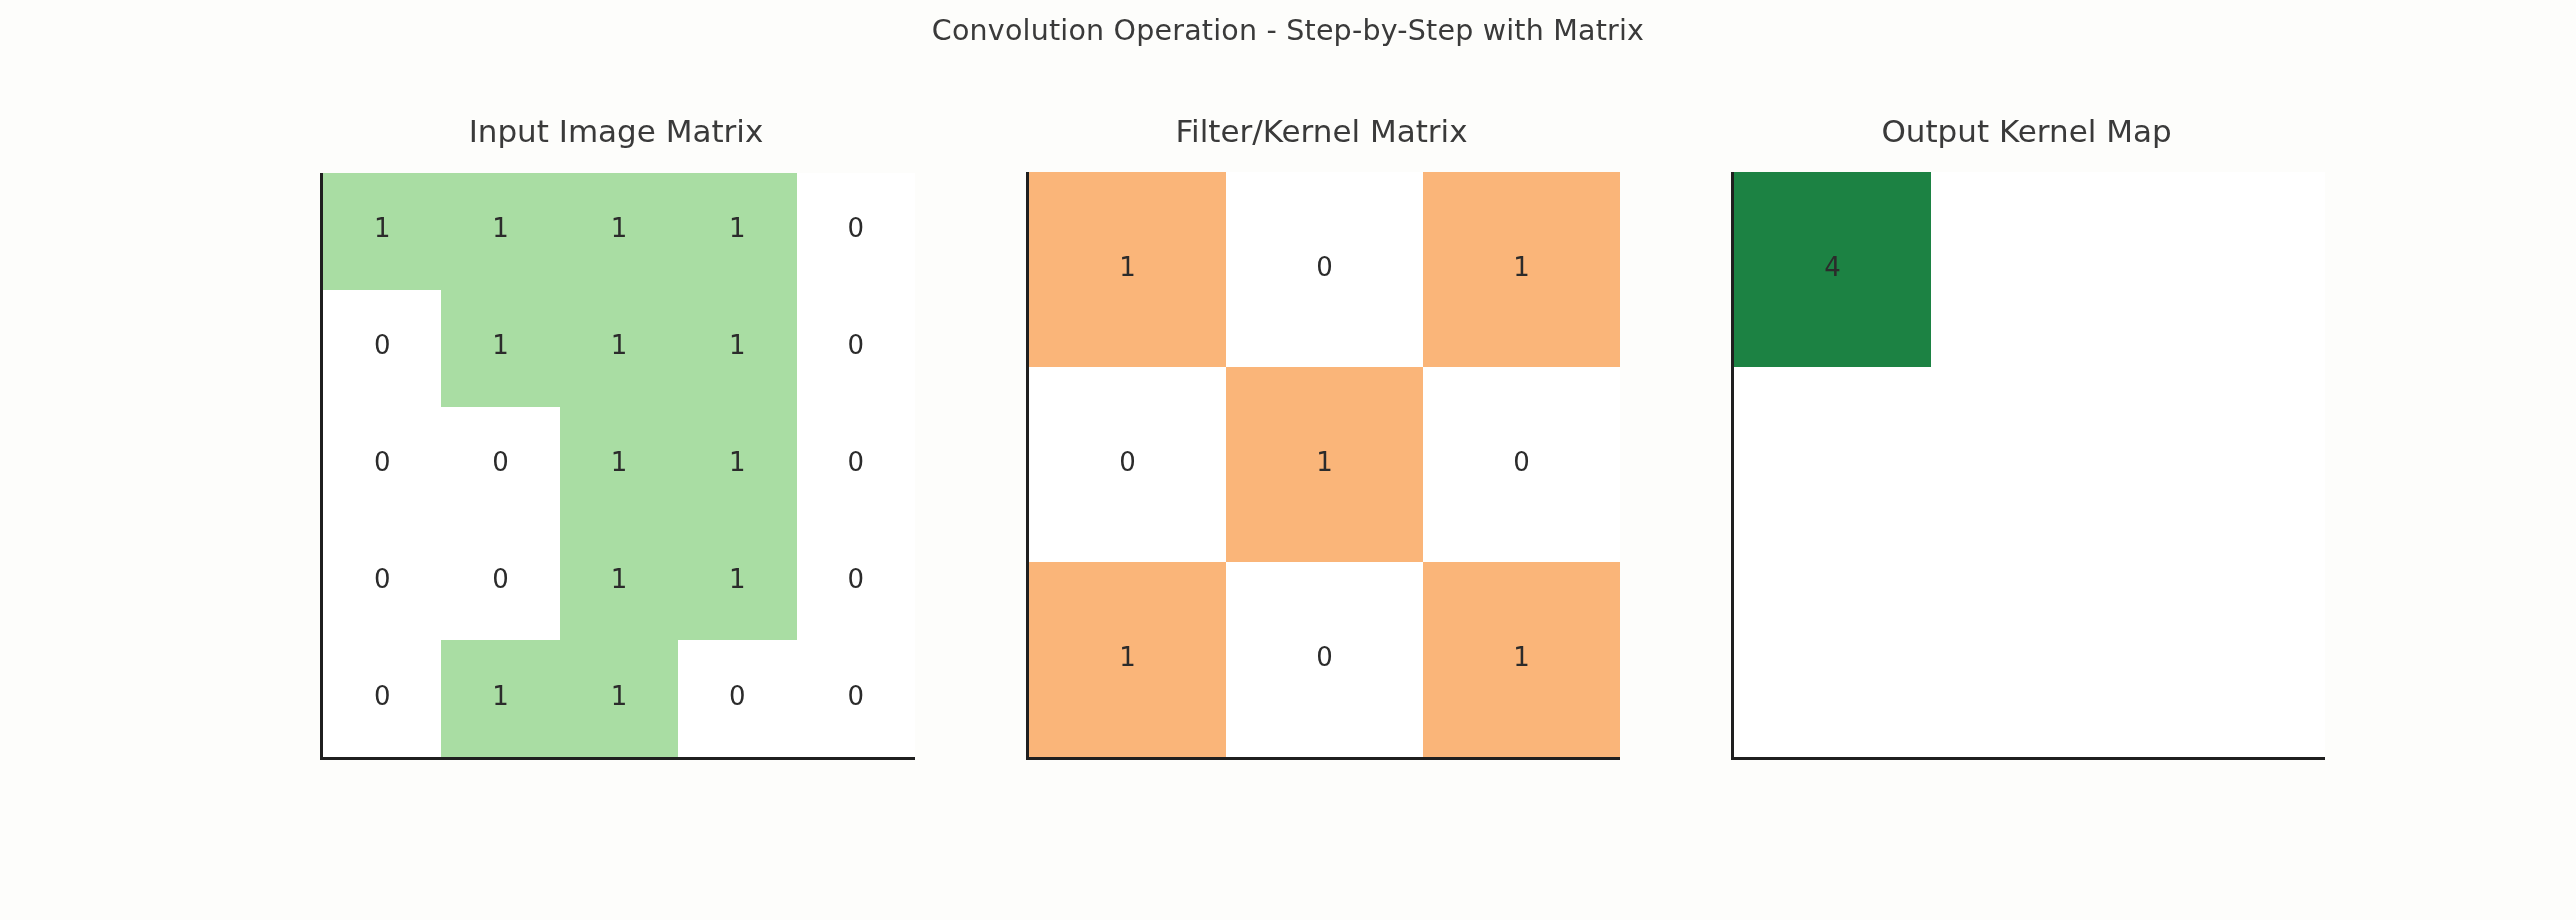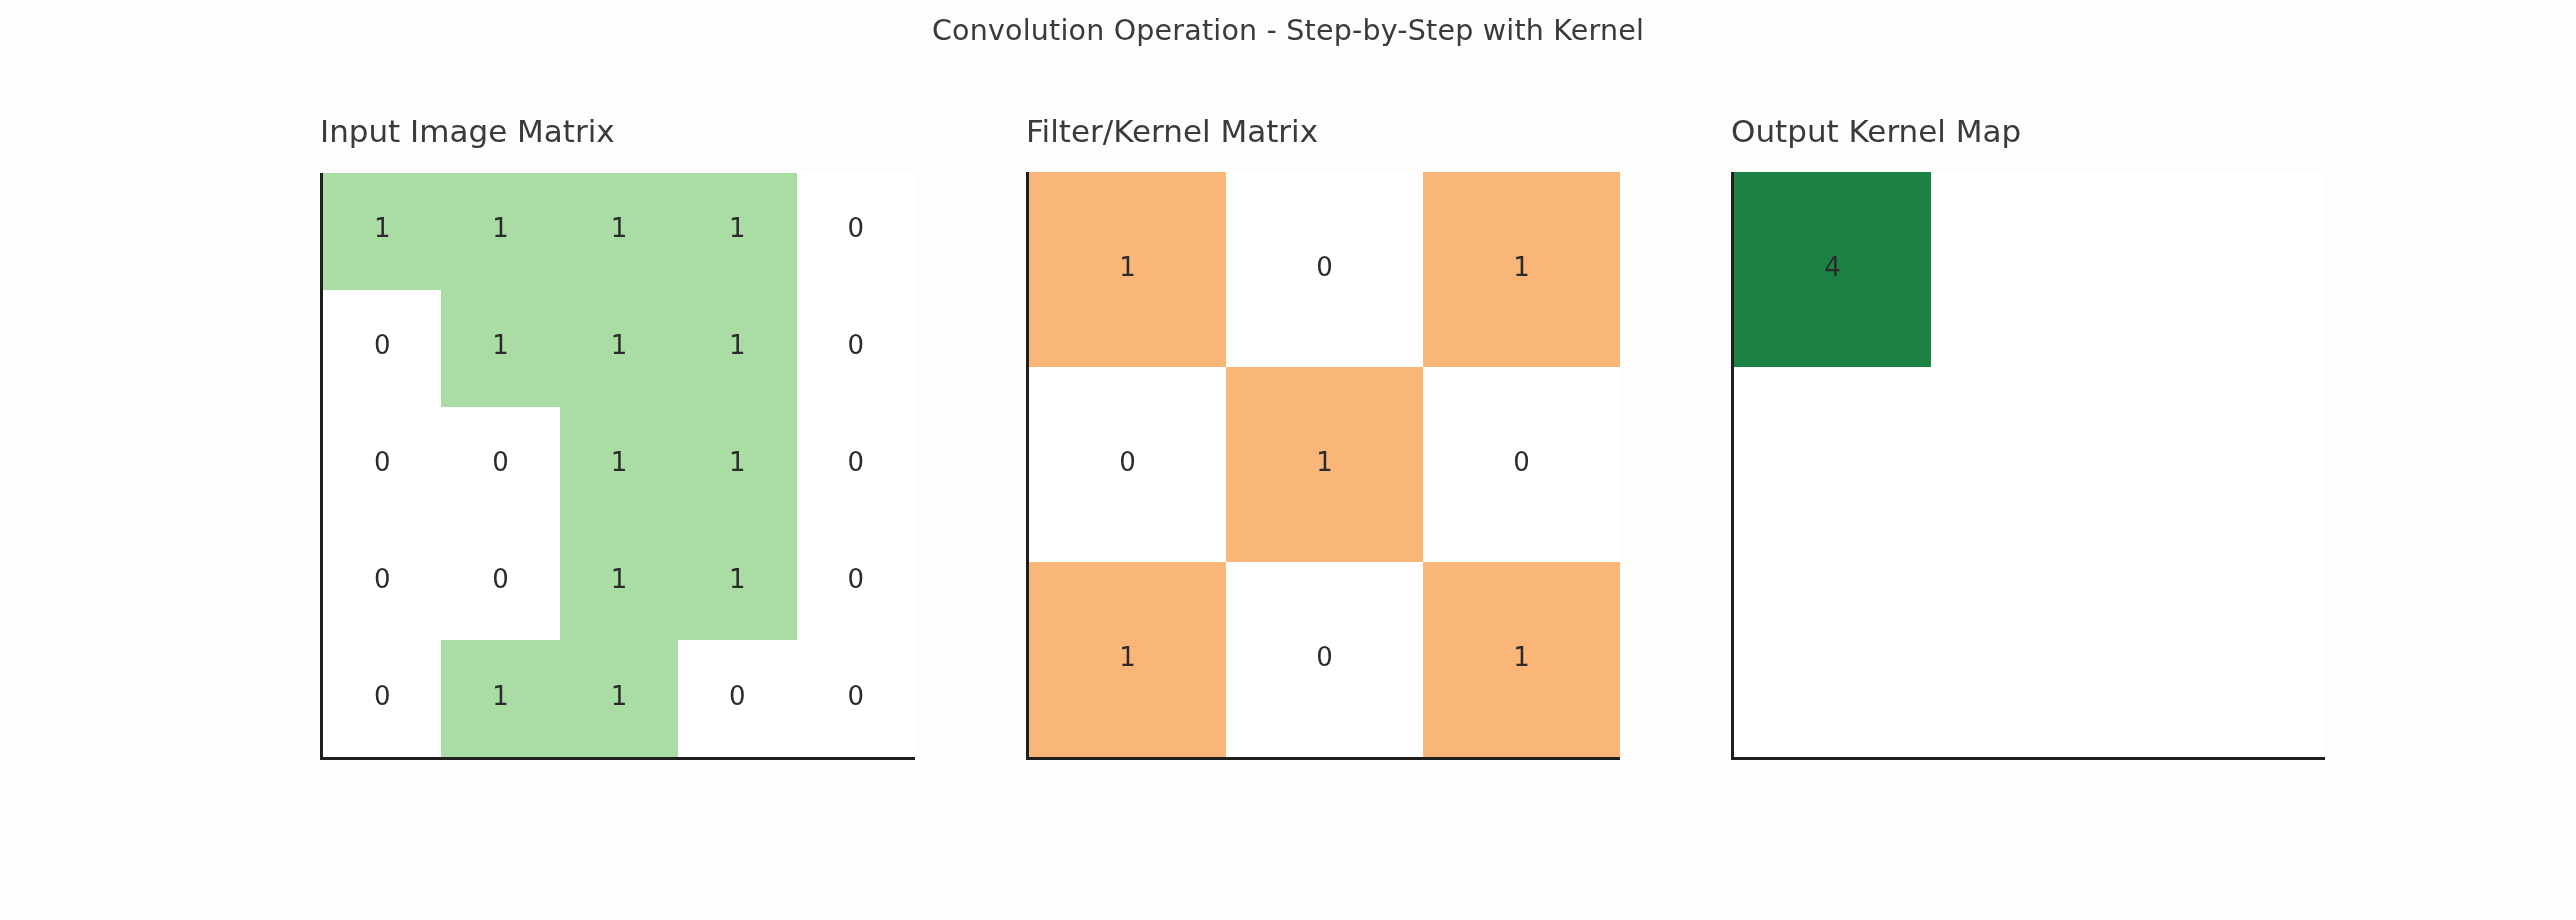--- a/index.html
+++ b/index.html
@@ -30,21 +30,21 @@
   }
 
   
   .panel {
     position: absolute;
   }
   .panel-title {
     position: absolute;
     left: 0;
     width: 100%;
-    text-align: left;
+    text-align: center;
     font-size: 31px;
     font-weight: 400;
     color: #3a3a3a;
     white-space: nowrap;
   }
   
   .axes {
     position: absolute;
     box-sizing: content-box;
     border-left: 3.7px solid #1f1f1f;
@@ -89,21 +89,21 @@
 
   #grid-input  { grid-template-columns: repeat(5, 1fr); grid-template-rows: repeat(5, 1fr); }
   #grid-filter { grid-template-columns: repeat(3, 1fr); grid-template-rows: repeat(3, 1fr); }
   #grid-output { grid-template-columns: repeat(3, 1fr); grid-template-rows: repeat(3, 1fr); }
 
   #grid-output .cell { font-size: 26px; }
 </style>
 </head>
 <body style="background: rgb(253, 253, 251);">
 
-<div id="fig-title">Convolution Operation - Step-by-Step with Kernel</div>
+<div id="fig-title">Convolution Operation - Step-by-Step with Matrix</div>
 
 <div class="panel" id="panel-input">
   <div class="panel-title">Input Image Matrix</div>
   <div class="axes" id="axes-input">
     <div class="grid" id="grid-input">
         <div class="cell" style="background: rgb(169, 221, 163);">
           <span class="val">1</span>
         </div>
         <div class="cell" style="background: rgb(169, 221, 163);">
           <span class="val">1</span>

